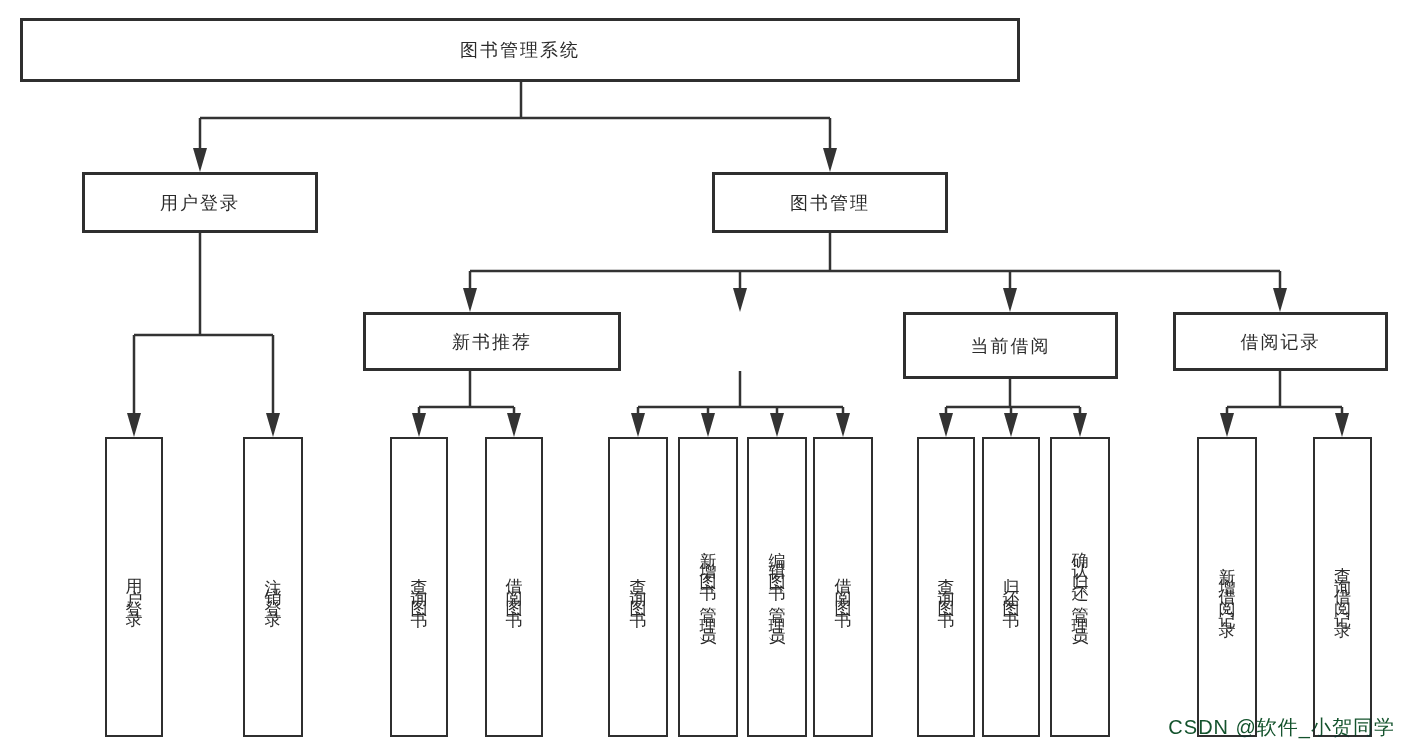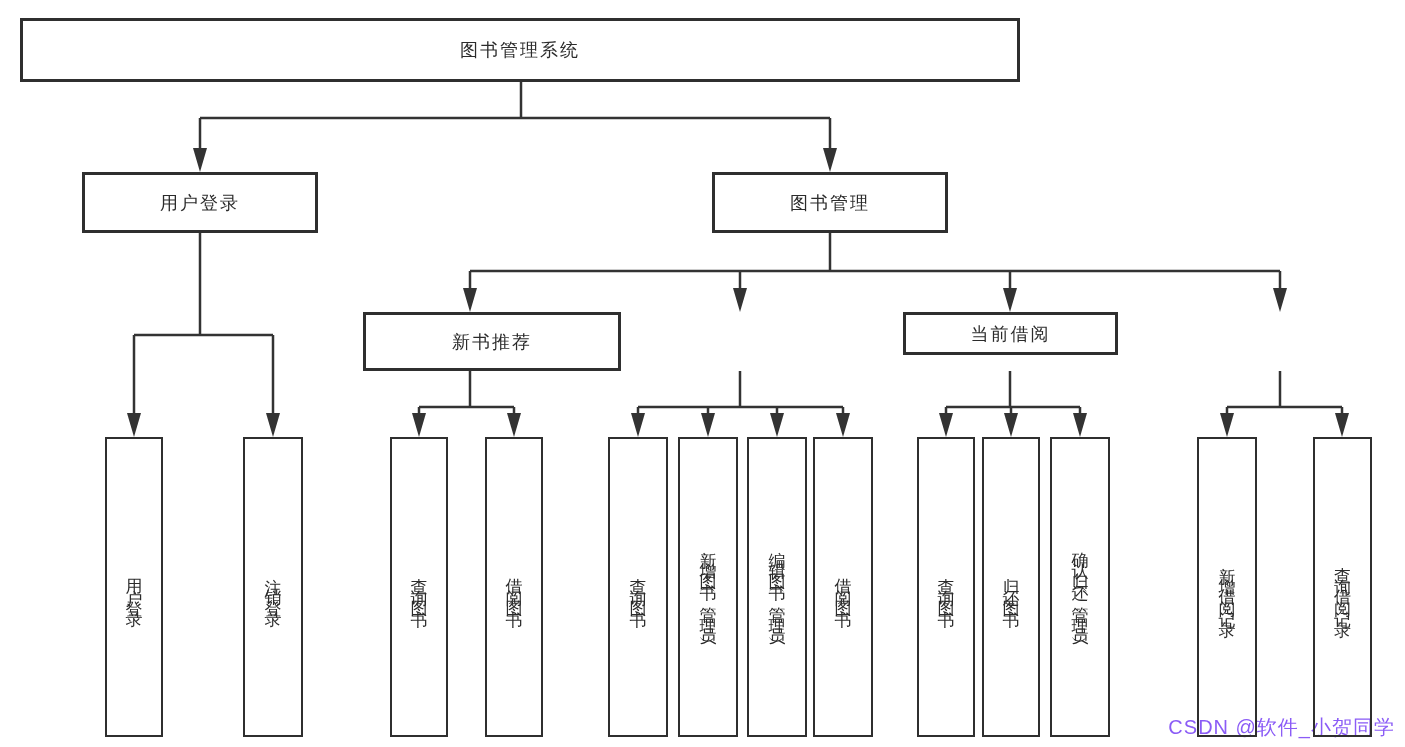--- a/index.html
+++ b/index.html
@@ -16,21 +16,21 @@
   }
   .hbox{font-size:18px;letter-spacing:2px;}
   .root{font-size:18px;letter-spacing:2px;}
   .vbox{border-width:2.5px;}
   .vbox span{
     writing-mode:vertical-rl;text-orientation:mixed;
     font-size:17px;letter-spacing:11px;line-height:1;color:#2b2b2b;
   }
   .watermark{
     position:absolute;right:10px;bottom:6px;z-index:10;
-    font-size:20px;color:#8b5cf6;letter-spacing:1px;
+    font-size:20px;color:#14532d;letter-spacing:1px;
     mix-blend-mode:darken;white-space:nowrap;
   }
 </style>
 </head>
 <body>
 
 <div class="canvas">
 
   <svg class="edges" viewBox="0 0 1405 747" xmlns="http://www.w3.org/2000/svg">
     <g>
@@ -108,22 +108,25 @@
   <div class="box hbox" style="left:82px;top:172px;width:236px;height:61px;">
     <span>用户登录</span>
   </div>
   <div class="box hbox" style="left:712px;top:172px;width:236px;height:61px;">
     <span>图书管理</span>
   </div>
 
   <div class="box hbox" style="left:363px;top:312px;width:258px;height:59px;">
     <span>新书推荐</span>
   </div>
-  <div class="box hbox" style="left:903px;top:312px;width:215px;height:43px;">
+  <div class="box hbox" style="left:903px;top:312px;width:215px;height:67px;">
     <span>当前借阅</span>
+  </div>
+  <div class="box hbox" style="left:1173px;top:312px;width:215px;height:59px;">
+    <span>借阅记录</span>
   </div>
 
   <div class="box vbox" style="left:105px;top:437px;width:58px;height:300px;">
     <span>用户登录</span>
   </div>
   <div class="box vbox" style="left:243px;top:437px;width:60px;height:300px;">
     <span>注销登录</span>
   </div>
   <div class="box vbox" style="left:390px;top:437px;width:58px;height:300px;">
     <span>查询图书</span>

